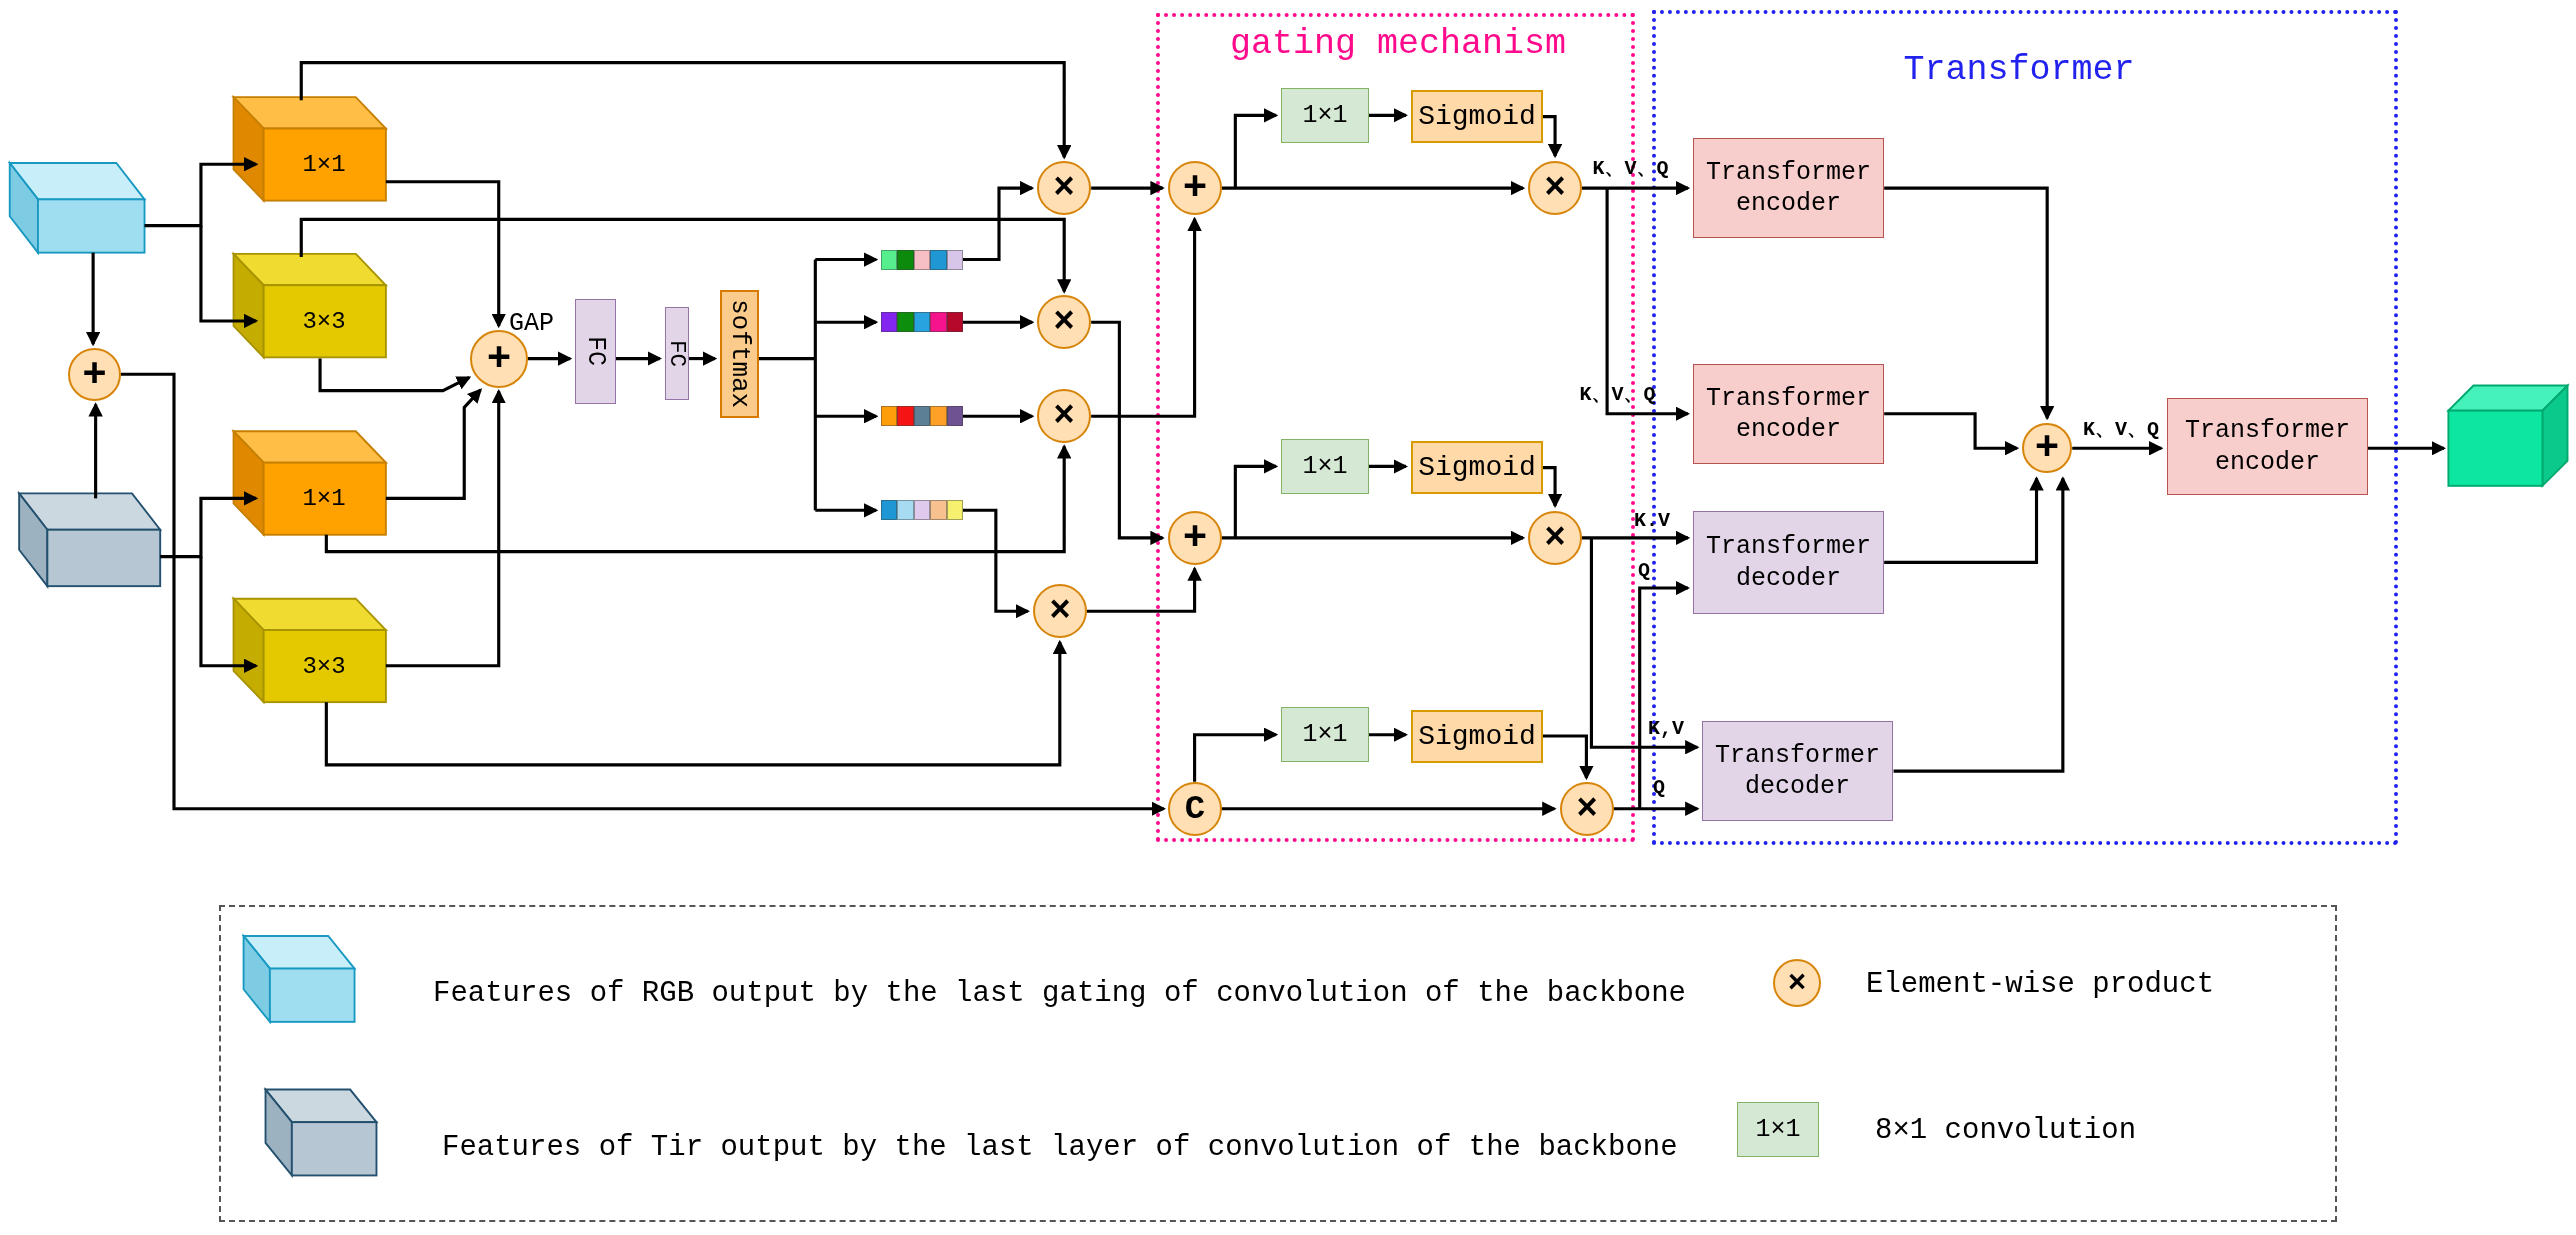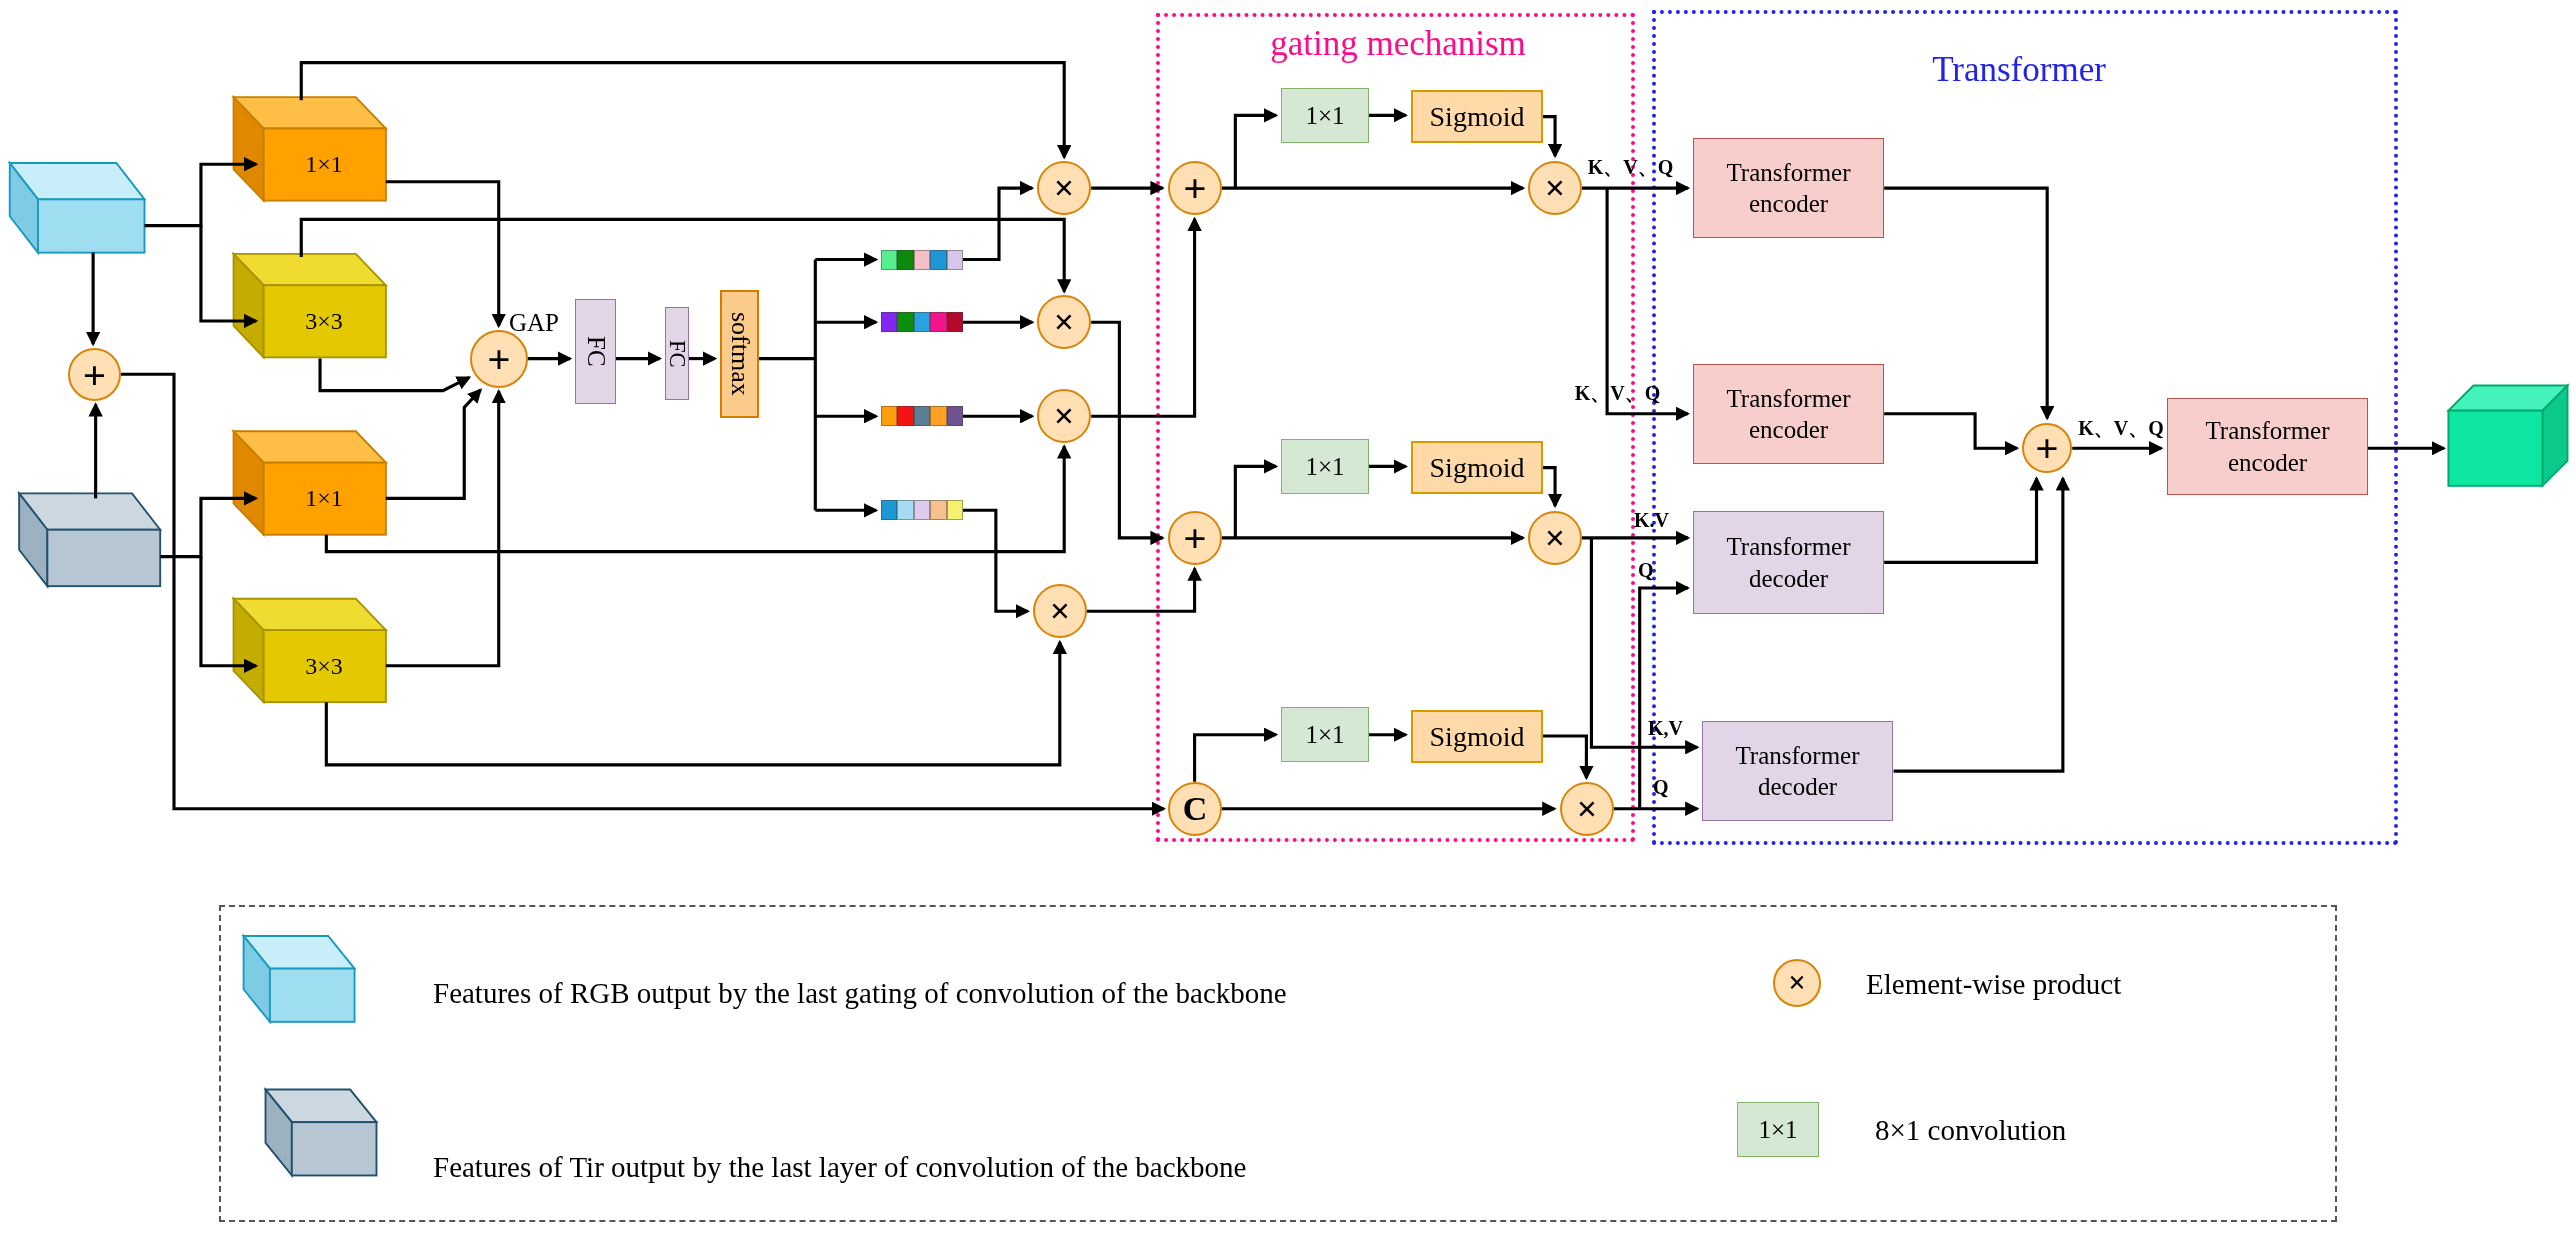--- a/index.html
+++ b/index.html
@@ -1,17 +1,17 @@
 <!DOCTYPE html>
 <html style="font-size:10px"><head>
 <meta charset="utf-8">
 <style>
   html,body{margin:0;padding:0;background:#fff;}
   #canvas{position:relative;width:2576px;height:1235px;background:#fff;overflow:hidden;
-          font-family:Liberation Serif, serif;color:#000;}
+          font-family:Liberation Mono, monospace;color:#000;}
   #wires{position:absolute;left:0;top:0;z-index:1;}
   .wire{fill:none;stroke:#000;stroke-width:5;}
   .abs{position:absolute;box-sizing:border-box;z-index:3;}
   .dotbox{position:absolute;box-sizing:border-box;z-index:0;background:transparent;}
   .pinkbox{border:4.4px dotted #FF0A8C;}
   .bluebox{border:4.4px dotted #2222EE;}
   .legendbox{border:2.5px dashed #555;}
   .circ{display:flex;align-items:center;justify-content:center;border-radius:50%;
         background:#FFDFB3;border:2.5px solid #D7850A;font-weight:900;z-index:4;}
   .op-mult{font-size:36px;} .op-add{font-size:41px;} .op-cat{font-size:34px;font-weight:700;}
@@ -245,20 +245,20 @@
   <div class="abs rectnode decbox" style="left:1702px;top:721px;width:191px;height:100px;">
     <div>Transformer</div>
     <div>decoder</div>
   </div>
   <div class="abs rectnode encbox" style="left:2167px;top:398px;width:201px;height:97px;">
     <div>Transformer</div>
     <div>encoder</div>
   </div>
 
   <div class="abs legendtext" style="left:433px;top:977px;">Features of RGB output by the last gating of convolution of the backbone</div>
-  <div class="abs legendtext" style="left:433px;top:1131px;margin-top:20px;">Features of Tir output by the last layer of convolution of the backbone</div>
+  <div class="abs legendtext" style="left:442px;top:1131px;">Features of Tir output by the last layer of convolution of the backbone</div>
   <div class="abs circ op-mult" style="left:1773px;top:959px;width:48px;height:48px;font-size:31px;">×</div>
   <div class="abs legendtext" style="left:1866px;top:968px;">Element-wise product</div>
   <div class="abs rectnode greenbox" style="left:1737px;top:1102px;width:82px;height:55px;">1×1</div>
   <div class="abs legendtext" style="left:1875px;top:1114px;">8×1 convolution</div>
 
 </div>
 
 
 </body></html>

